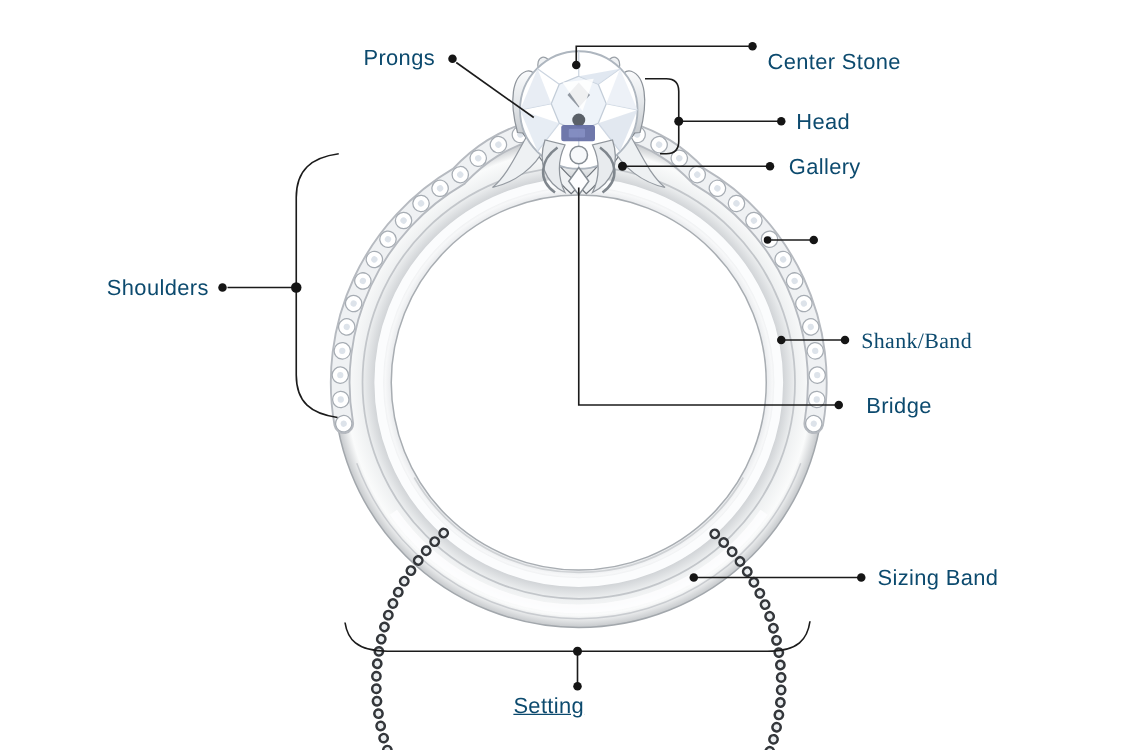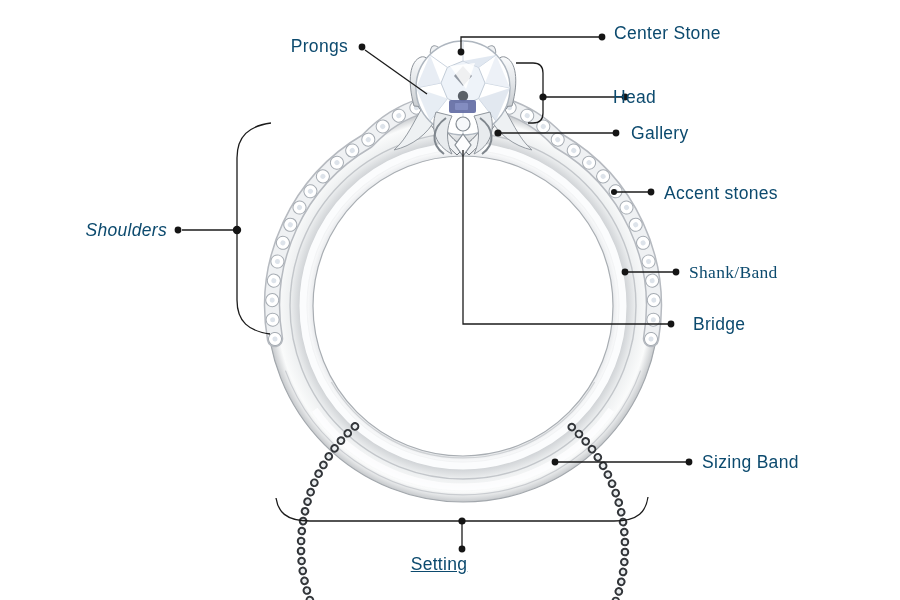--- a/index.html
+++ b/index.html
@@ -178,23 +178,22 @@
     <g>
       <path d="M 276 498 C 278 511 285 521 310 521 L 614 521 C 639 521 646 511 648 497"></path>
       <line x1="462" y1="521" x2="462" y2="547"></line>
       <circle cx="462" cy="521" r="3.6" fill="#151515" stroke="none"></circle>
       <circle cx="462" cy="549" r="3.4" fill="#151515" stroke="none"></circle>
     </g>
   </g>
 </svg>
 
 <div class="lbl" style="right:552px;top:37px;">Prongs</div>
-<div class="lbl" style="left:614px;top:24px;">Center Stone</div>
-<div class="lbl" style="left:613px;top:88px;">Head</div>
+<div class="lbl" style="left:614px;top:40px;">Center Stone</div>
+<div class="lbl" style="left:637px;top:88px;">Head</div>
 <div class="lbl" style="left:631px;top:124px;">Gallery</div>
-<div class="lbl" style="left:664px;top:184px;">Accent stones</div>
 <div class="lbl" style="left:689px;top:263px;font-family:Liberation Serif, serif;">Shank/Band</div>
 <div class="lbl" style="left:693px;top:315px;text-align:right;">Bridge</div>
-<div class="lbl" style="right:733px;top:221px;font-style:italic;">Shoulders</div>
+<div class="lbl" style="right:733px;top:221px;">Shoulders</div>
 <div class="lbl" style="left:702px;top:453px;">Sizing Band</div>
 <div class="lbl center" style="left:439px;top:555px;text-decoration:underline;">Setting</div>
 
 </div>
 
 </body></html>

